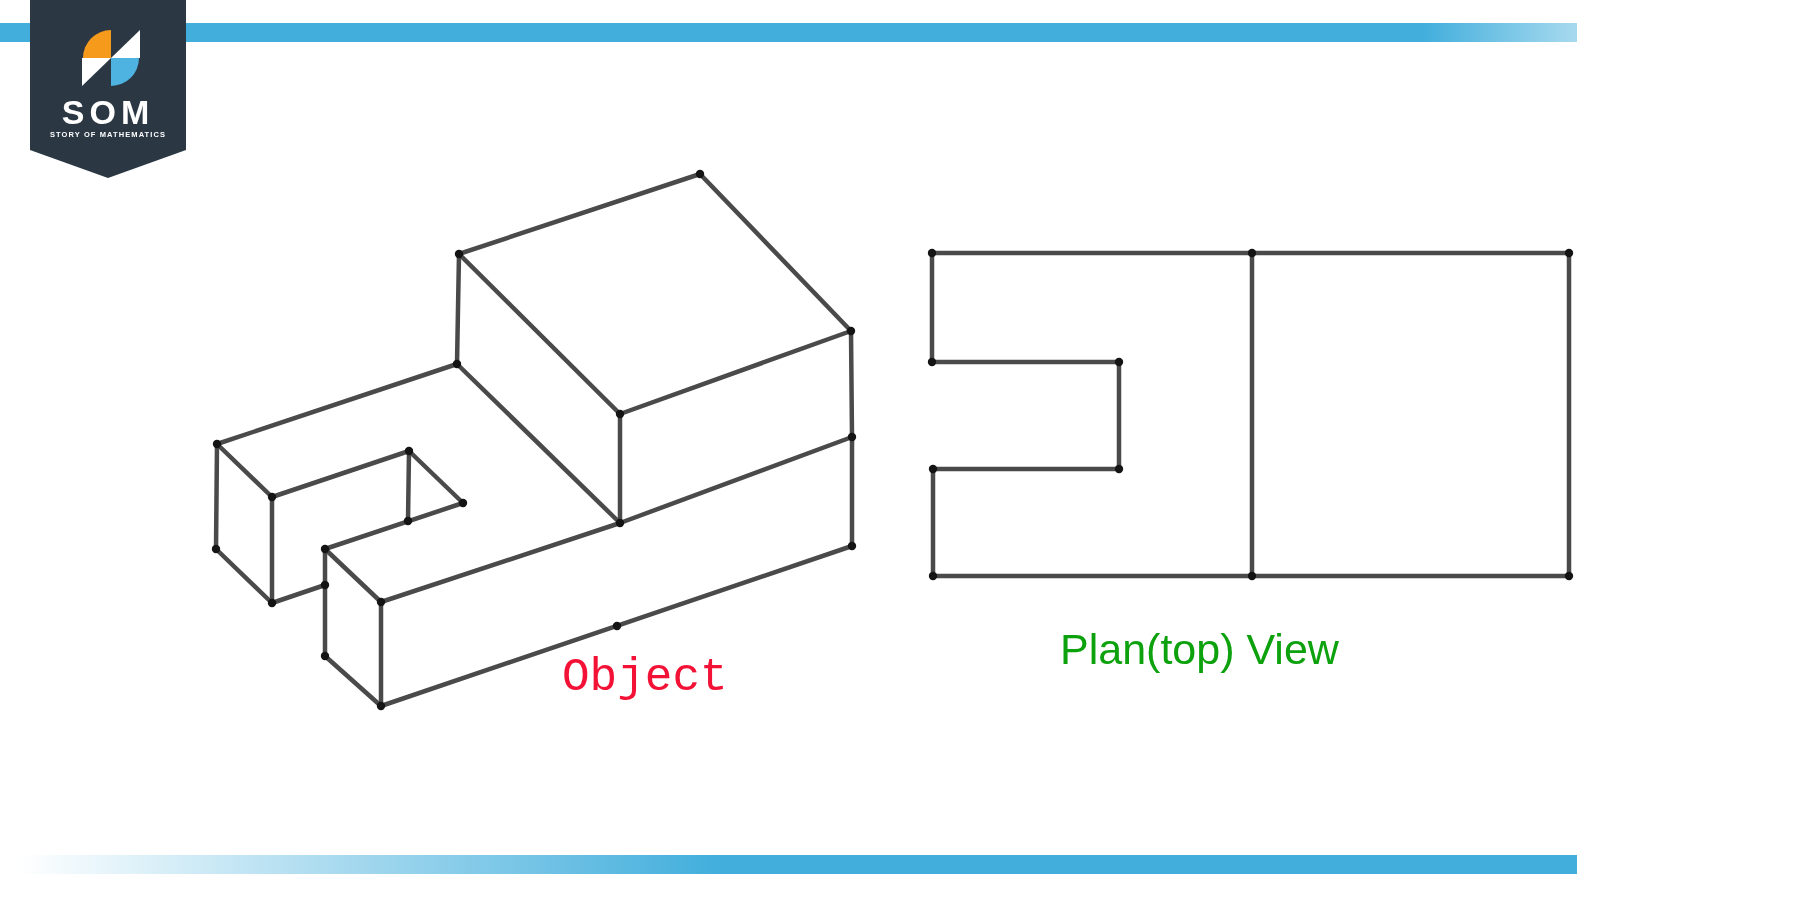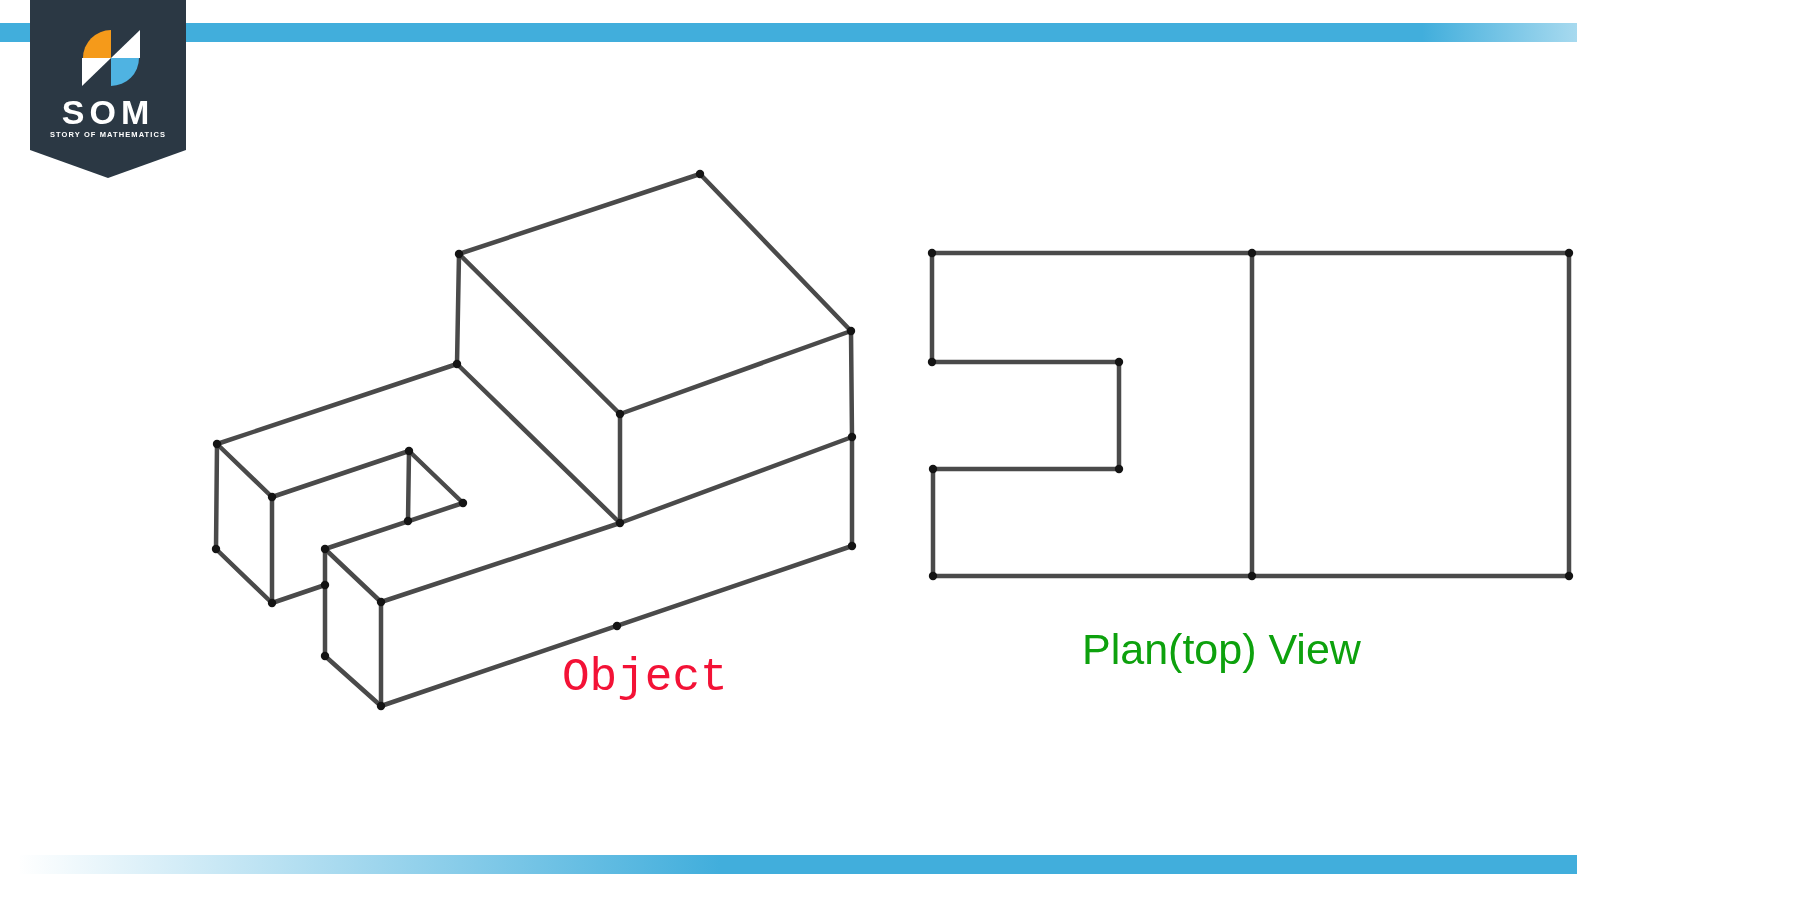--- a/index.html
+++ b/index.html
@@ -20,21 +20,21 @@
   #bottom-bar{
     top:855px;
     background:linear-gradient(to right,
       rgba(255,255,255,0) 1%, var(--accent-blue) 40%,
       var(--accent-blue) 100%);
   }
   #logo{position:absolute;left:0;top:0;}
   #drawing{position:absolute;left:0;top:0;}
   .fig-label{position:absolute;white-space:nowrap;}
   #object-label{left:562px;top:652px;font-size:46px;color:var(--object-label-red);font-family:Liberation Mono, monospace;}
-  #plan-label{left:1082px;top:625px;font-size:43px;color:var(--plan-label-green);}
+  #plan-label{left:1060px;top:625px;font-size:43px;color:var(--plan-label-green);}
 </style>
 </head>
 <body>
 
 <div id="page">
 
   <div id="top-bar" class="accent-bar"></div>
   <div id="bottom-bar" class="accent-bar"></div>
 
   <svg id="logo" width="220" height="190" viewBox="0 0 220 190">

